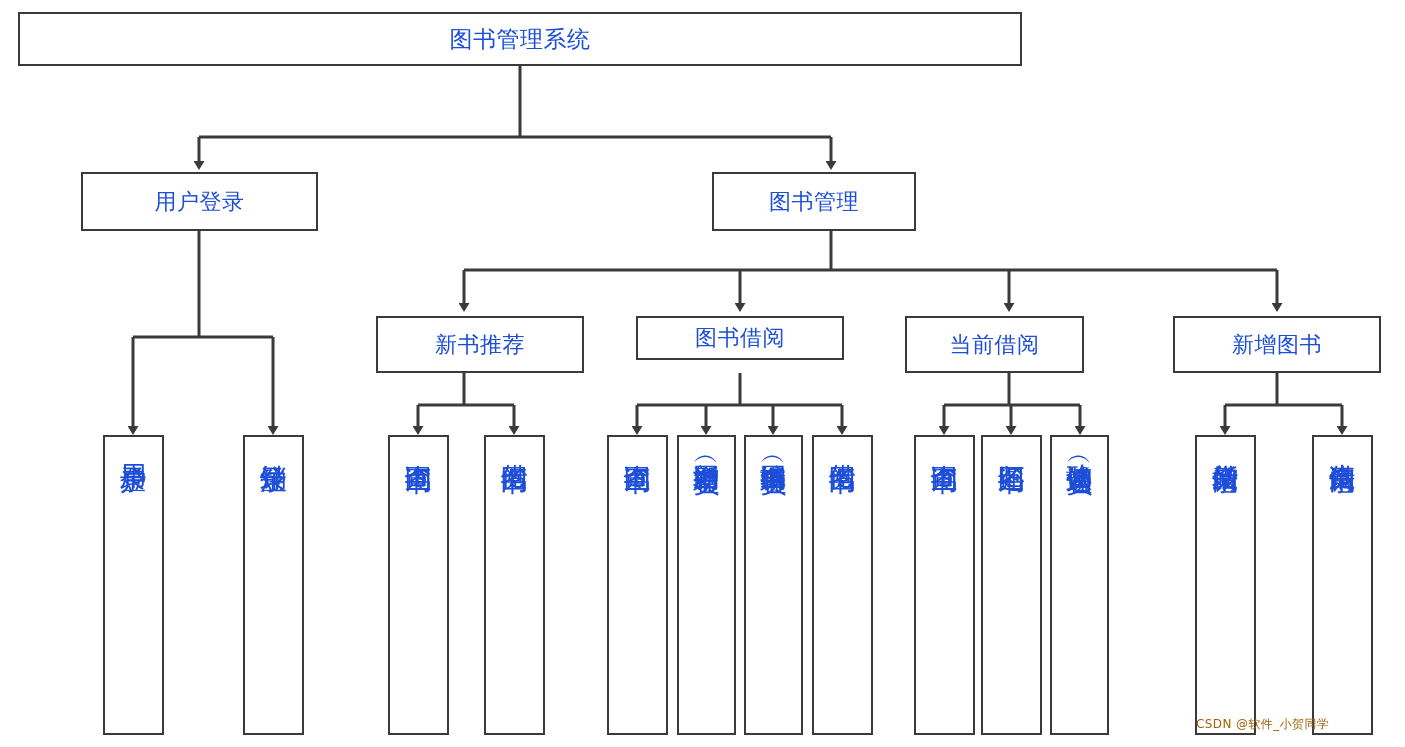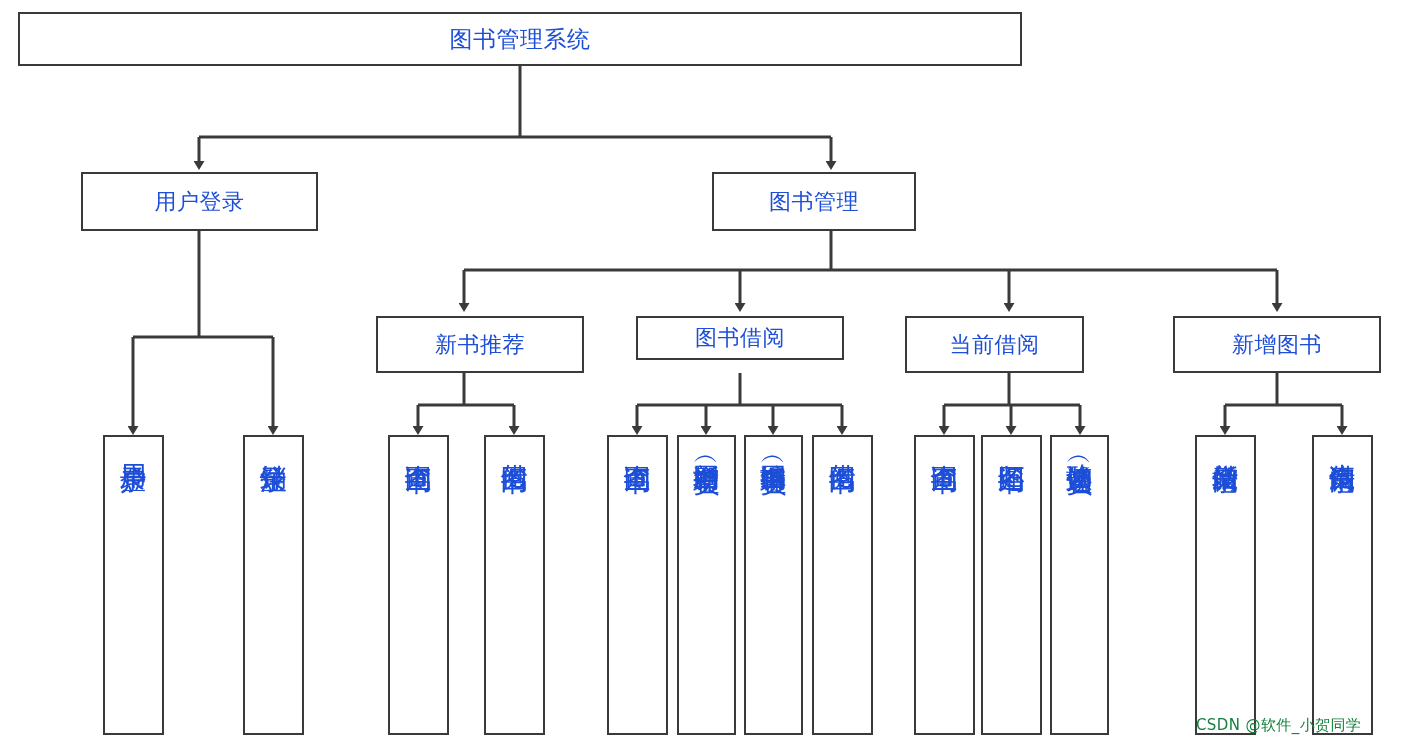--- a/index.html
+++ b/index.html
@@ -61,22 +61,22 @@
     font-size: 27px;
     line-height: 1.02;
     letter-spacing: 1px;
     white-space: nowrap;
   }
   .node.vertical.tall .label {
     font-size: 26px;
   }
   .watermark {
     position: absolute;
-    font-size: 15px;
-    color: #15803d;
+    font-size: 12px;
+    color: #a16207;
     white-space: nowrap;
     letter-spacing: 0.4px;
   }
 </style>
 </head>
 <body>
 
 <div id="canvas">
 
   <svg class="edges" viewBox="0 0 1405 747" xmlns="http://www.w3.org/2000/svg">

